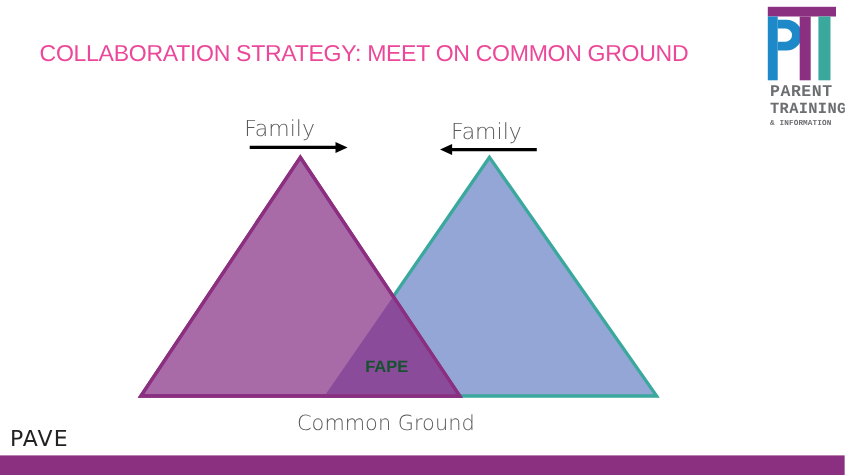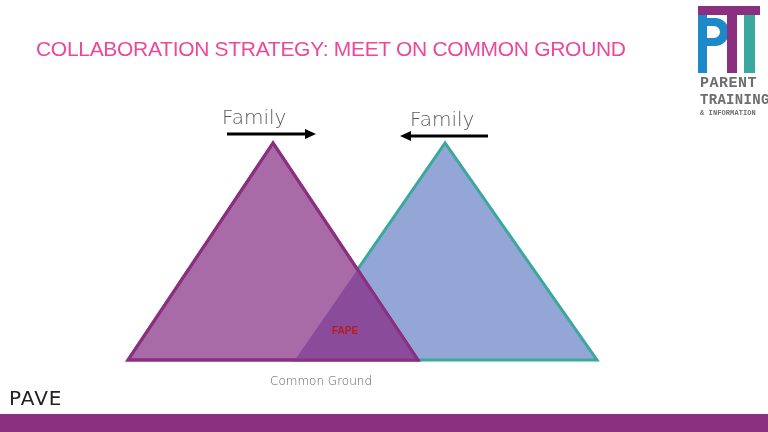--- a/index.html
+++ b/index.html
@@ -1,23 +1,23 @@
 <!DOCTYPE html>
 <html><head>
   <meta charset="utf-8">
   <style>
     html, body { margin: 0; padding: 0; }
     body { width: 768px; height: 432px; background: #ffffff; position: relative; overflow: hidden; font-family: "Liberation Sans", sans-serif; }
     .title { position: absolute; left: 36px; top: 37px; font-size: 21px; color: #ec4899; letter-spacing: -0.3px; white-space: nowrap; font-family: "Liberation Sans", sans-serif; }
     .label { position: absolute; font-size: 20px; color: #595959; font-family: "DejaVu Sans", sans-serif; font-weight: 300; }
     .family-label { left: 222px; top: 105px; }
     .school-label { left: 410px; top: 107px; }
-    .ground-label { left: 270px; top: 374px; font-size: 12px; }
+    .ground-label { left: 270px; top: 374px; font-size: 19px; }
     .diagram { position: absolute; left: 0; top: 0; width: 768px; height: 432px; }
-    .fape { position: absolute; left: 332px; top: 325px; font-size: 10px; font-weight: bold; color: #b91c1c; font-family: "Liberation Sans", sans-serif; }
+    .fape { position: absolute; left: 332px; top: 325px; font-size: 15px; font-weight: bold; color: #14532d; font-family: "Liberation Sans", sans-serif; }
     .pti-logo { position: absolute; left: 697px; top: 6px; width: 64px; height: 124px; }
     .pti-text { position: absolute; left: 700px; width: 62px; text-align: left; color: #6d6e70; font-weight: bold; font-family: Liberation Mono, monospace; line-height: 1; }
     .pti-parent { top: 76px; font-size: 15px; letter-spacing: 0.5px; }
     .pti-training { top: 93px; font-size: 14px; letter-spacing: 0.3px; }
     .pti-info { top: 110px; font-size: 7px; letter-spacing: 0.1px; }
     .pave { position: absolute; left: 9px; top: 386px; font-size: 20px; color: #222; font-family: "DejaVu Sans", sans-serif; letter-spacing: 1px; }
     .bottom-bar { position: absolute; left: 0; top: 414px; width: 768px; height: 18px; background: #8b2f80; }
   </style>
 </head>
 <body>

